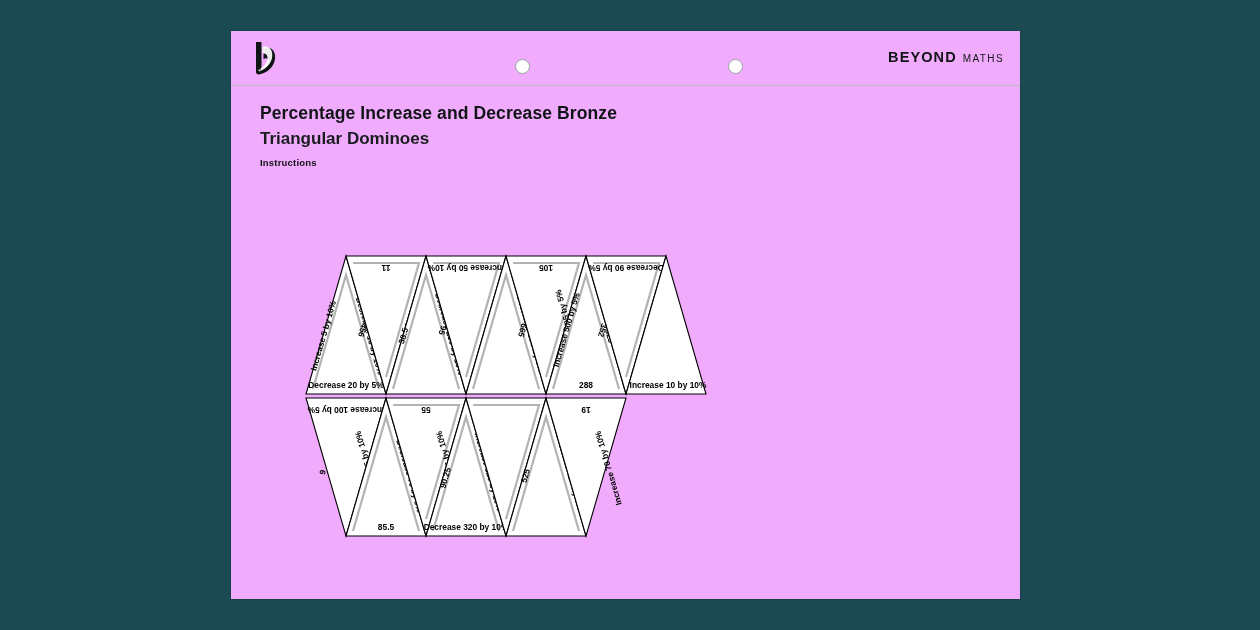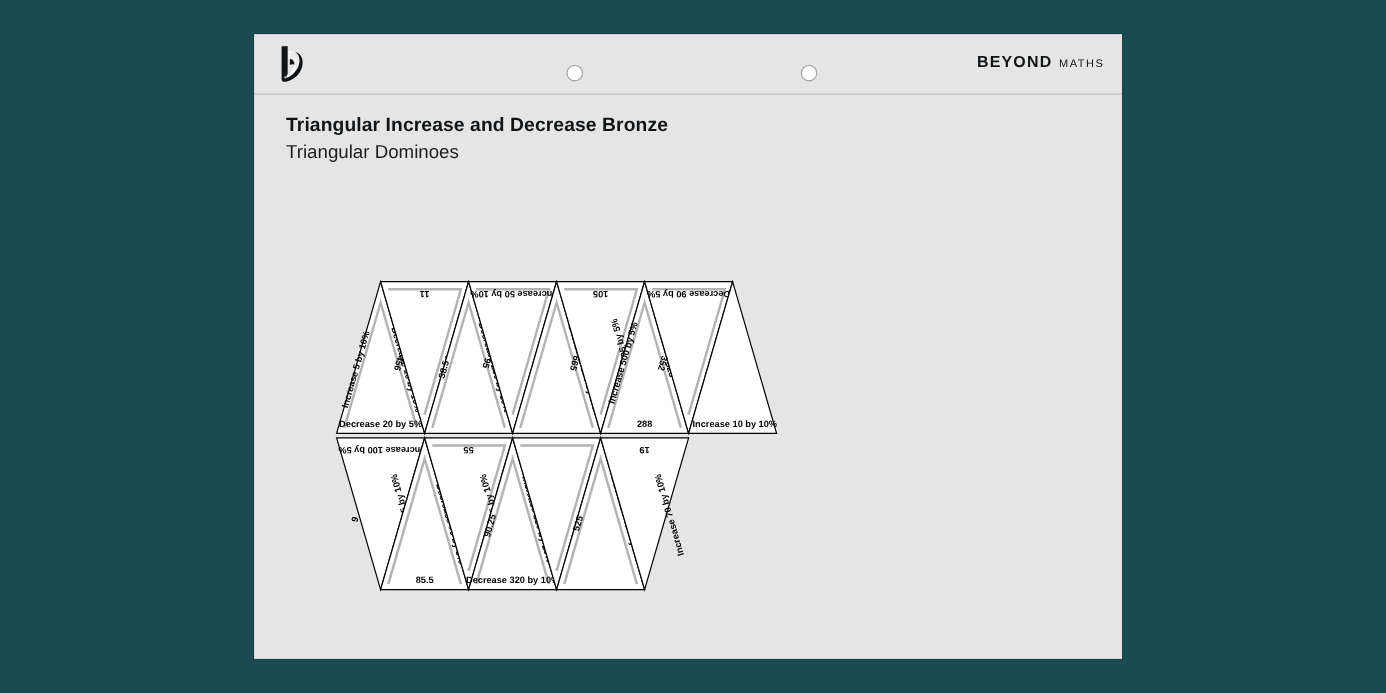--- a/index.html
+++ b/index.html
@@ -20,21 +20,21 @@
     height: 630px;
   }
 
   
   #page {
     position: absolute;
     left: 231px;
     top: 31px;
     width: 789px;
     height: 568px;
-    background: #e5e5e5;
+    background: #f0abfc;
     box-shadow: 0 0 0 1px rgba(0,0,0,0.12);
   }
 
   
   #page-header {
     position: absolute;
     left: 0;
     top: 0;
     width: 100%;
     height: 55px;
@@ -94,21 +94,21 @@
   #page-title {
     font-size: 17.5px;
     font-weight: bold;
     color: #111416;
     letter-spacing: 0.1px;
     margin: 0 0 6px 0;
     line-height: 1.15;
   }
   #page-subtitle {
     font-size: 17px;
-    font-weight: 400;
+    font-weight: 700;
     color: #1a1d1f;
     margin: 0 0 8px 0;
     line-height: 1.15;
   }
   #instructions-heading {
     font-size: 9.5px;
     font-weight: bold;
     color: #111416;
     letter-spacing: 0.2px;
     margin: 0 0 9px 0;
@@ -175,22 +175,23 @@
       <div class="punch-hole" id="punch-hole-1"></div>
       <div class="punch-hole" id="punch-hole-2"></div>
 
       <div id="brand-wordmark">
         <span class="beyond">BEYOND</span>
         <span class="maths">MATHS</span>
       </div>
     </div>
 
     <div id="title-block">
-      <h1 id="page-title">Triangular Increase and Decrease Bronze</h1>
+      <h1 id="page-title">Percentage Increase and Decrease Bronze</h1>
       <h2 id="page-subtitle">Triangular Dominoes</h2>
+      <div id="instructions-heading">Instructions</div>
     </div>
 
     <div id="puzzle-wrap">
       <svg id="puzzle-svg" viewBox="0 0 740 280">
 
         <g>
 
           <polygon class="tri-outline" points="46,148 86,10 126,148"></polygon>
           <polyline class="tri-inner" points="53,143 86,29 119,143"></polyline>
           <text class="cell-text" transform="translate(64,90) rotate(-73.8)">Increase 5 by 10%</text>

